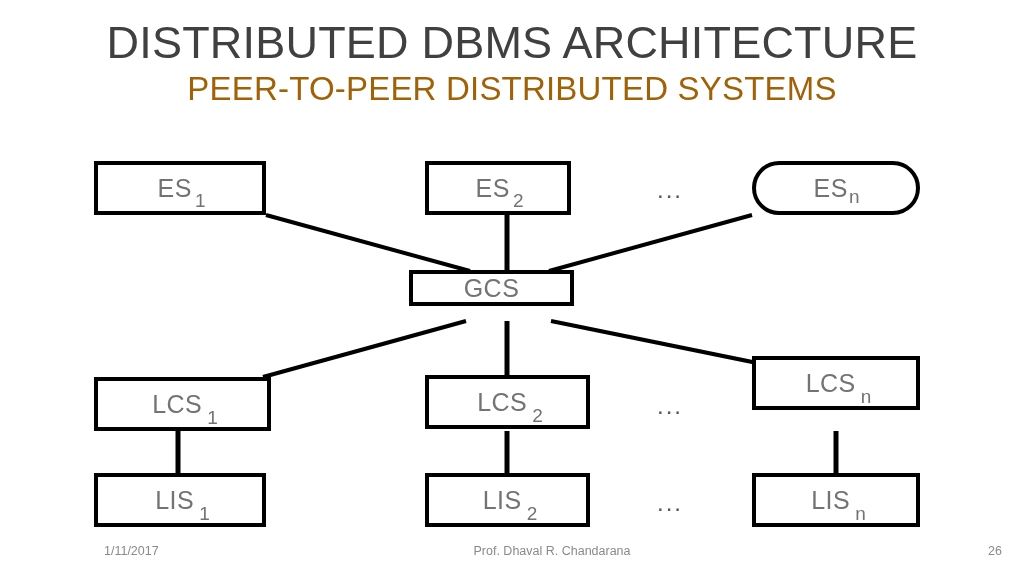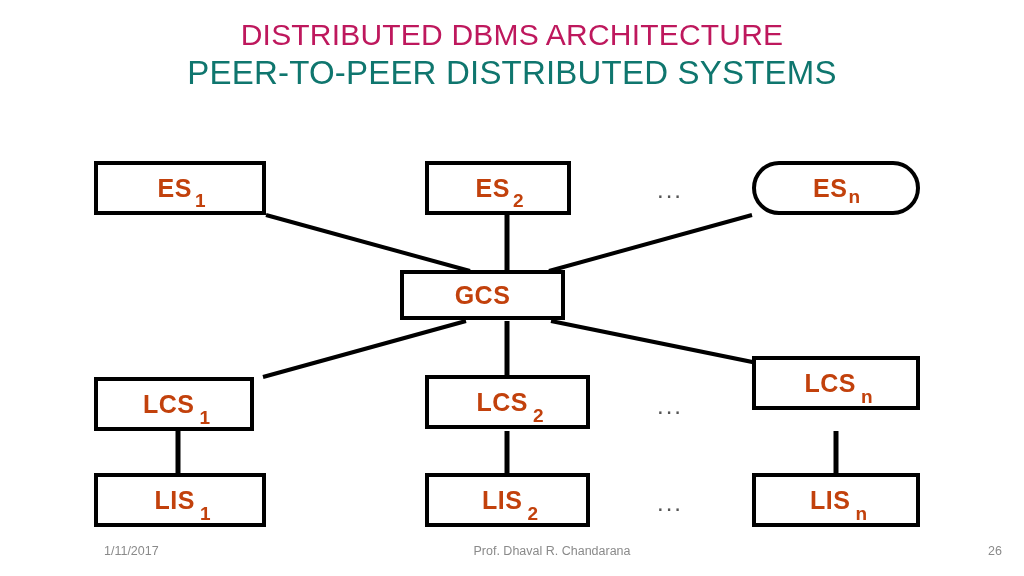--- a/index.html
+++ b/index.html
@@ -19,32 +19,32 @@
   
   .title-block {
     position: absolute;
     left: 0;
     top: 18px;
     width: 1024px;
     text-align: center;
   }
   .title-main {
     font-family: "Liberation Sans", sans-serif;
-    font-size: 30px;
+    font-size: 45px;
     font-weight: 400;
-    color: #be185d;
+    color: #404040;
     line-height: 1.12;
     letter-spacing: 0.2px;
     white-space: nowrap;
   }
   .title-sub {
     font-family: "Liberation Sans", sans-serif;
     font-size: 33px;
     font-weight: 400;
-    color: #0f766e;
+    color: #a16207;
     line-height: 1.15;
     letter-spacing: 0.2px;
     white-space: nowrap;
     margin-top: 2px;
   }
 
   
   #diagram {
     position: absolute;
     left: 0;
@@ -67,22 +67,22 @@
     border: 4px solid #000000;
     background: #ffffff;
     display: flex;
     align-items: center;
     justify-content: center;
     z-index: 3;
   }
   .node-label {
     font-family: "Liberation Sans", sans-serif;
     font-size: 25px;
-    font-weight: 700;
-    color: #c2410c;
+    font-weight: 400;
+    color: #737373;
     letter-spacing: 0.5px;
     white-space: nowrap;
     position: relative;
   }
   .node-label .sub {
     font-size: 19px;
     position: relative;
     top: 10px;
     left: 3px;
     letter-spacing: 0;
@@ -164,25 +164,25 @@
     <div class="node" style="left:425px; top:161px; width:146px; height:54px;">
       <span class="node-label"><span>ES</span><span class="sub">2</span></span>
     </div>
 
     <div class="ellipsis" style="left:657px; top:176px;">...</div>
 
     <div class="node" style="left:752px; top:161px; width:168px; height:54px;border-radius:27px;">
       <span class="node-label"><span>ES</span><span class="sub sub-tight">n</span></span>
     </div>
 
-    <div class="node" style="left:400px; top:270px; width:165px; height:50px;">
+    <div class="node" style="left:409px; top:270px; width:165px; height:36px;">
       <span class="node-label"><span>GCS</span></span>
     </div>
 
-    <div class="node" style="left:94px; top:377px; width:160px; height:54px;text-align:center;">
+    <div class="node" style="left:94px; top:377px; width:177px; height:54px;text-align:center;">
       <span class="node-label"><span>LCS</span><span class="sub sub-low">1</span></span>
     </div>
 
     <div class="node" style="left:425px; top:375px; width:165px; height:54px;">
       <span class="node-label"><span>LCS</span><span class="sub sub-low">2</span></span>
     </div>
 
     <div class="ellipsis" style="left:657px; top:392px;">...</div>
 
     <div class="node" style="left:752px; top:356px; width:168px; height:54px;">

